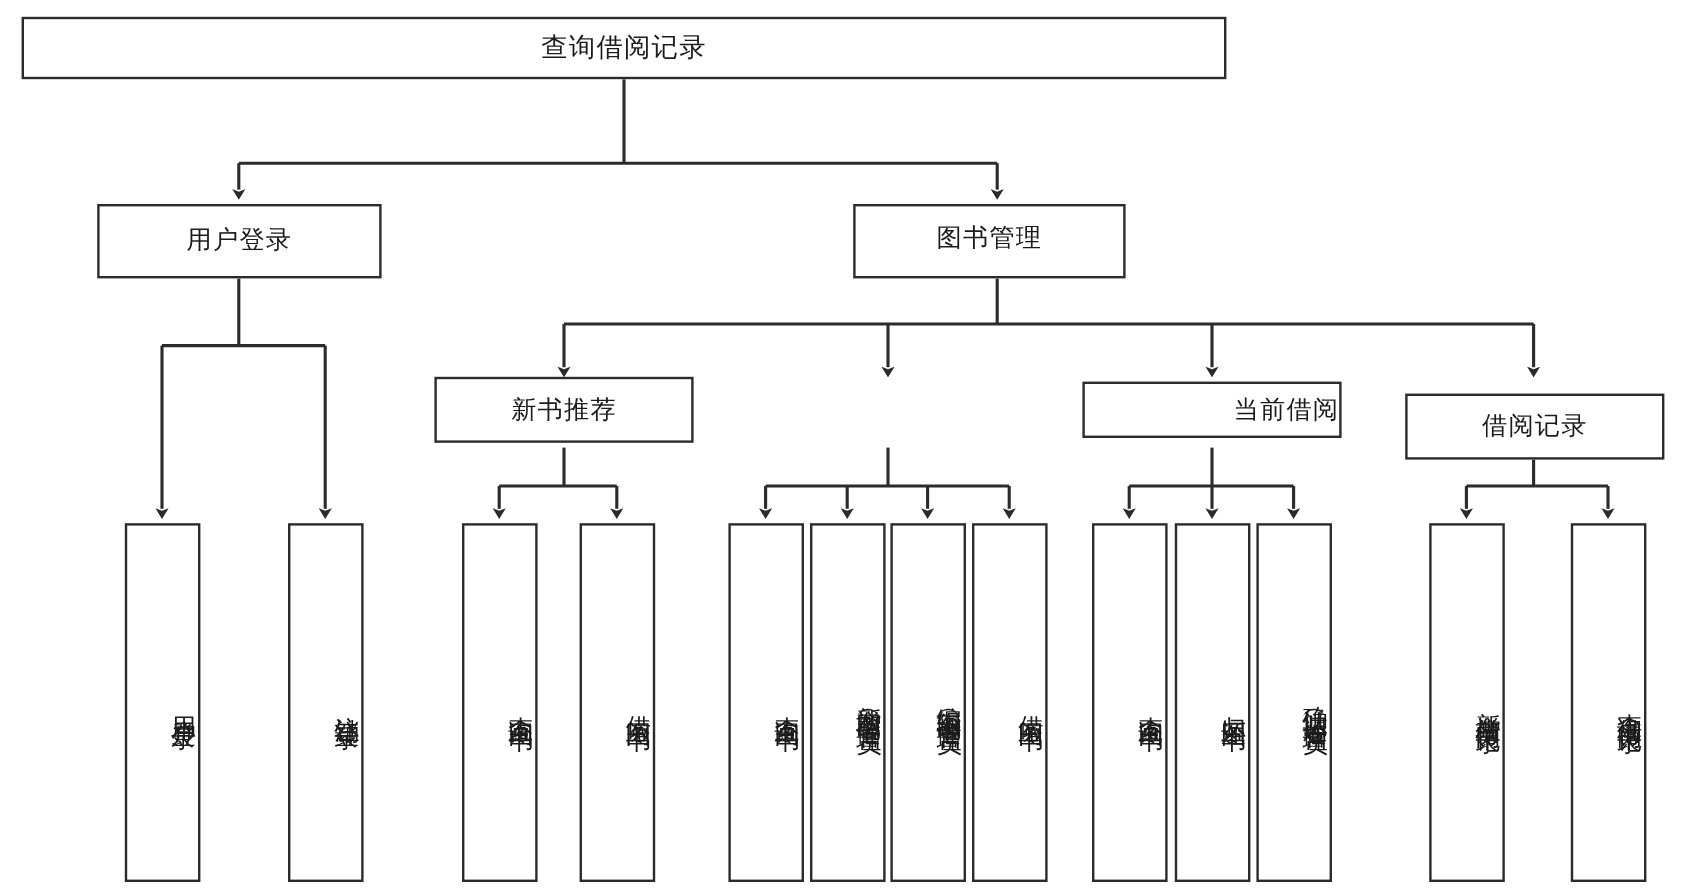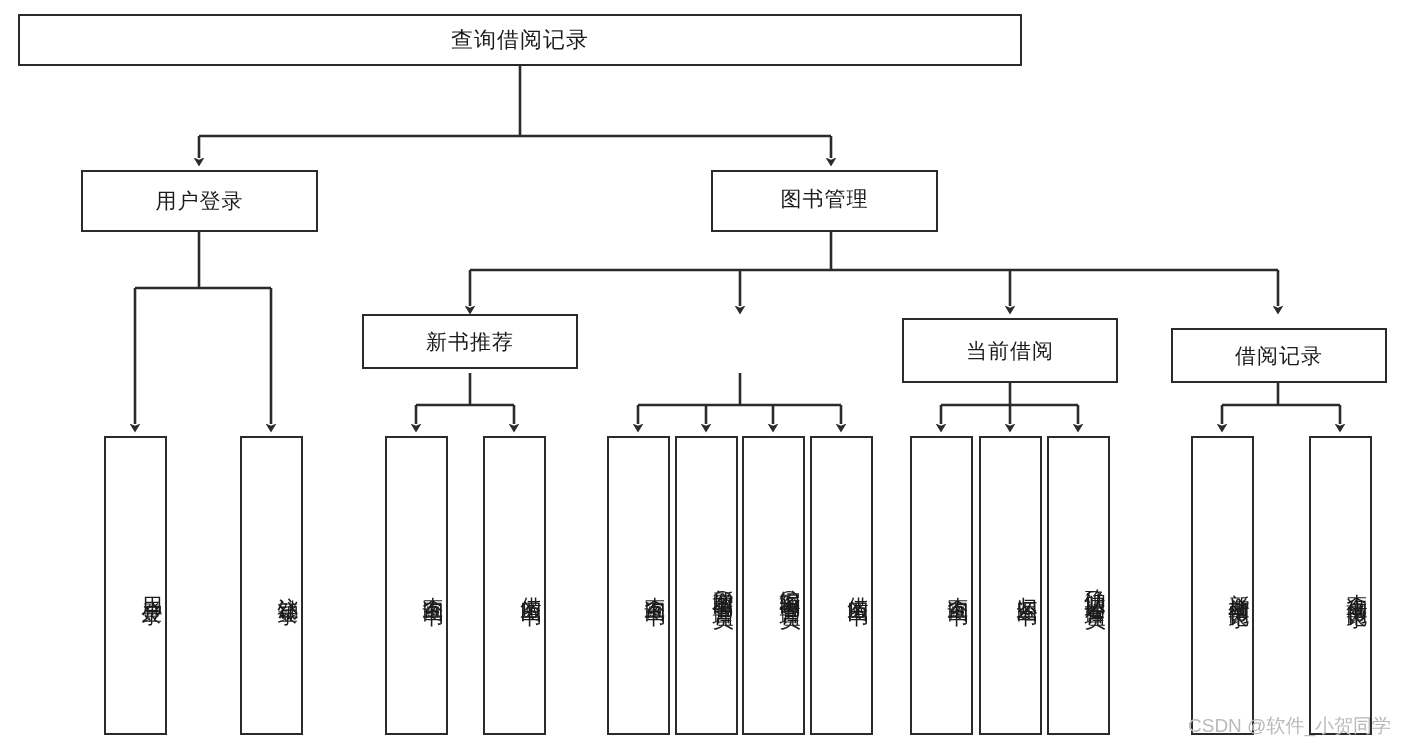--- a/index.html
+++ b/index.html
@@ -130,21 +130,21 @@
   <div class="node node-h" style="left:81px; top:170px; width:237px; height:62px;">
     <span>用户登录</span>
   </div>
   <div class="node node-h" style="left:711px; top:170px; width:227px; height:62px;font-family:Liberation Mono, monospace;">
     <span>图书管理</span>
   </div>
 
   <div class="node node-h" style="left:362px; top:314px; width:216px; height:55px;">
     <span>新书推荐</span>
   </div>
-  <div class="node node-h" style="left:902px; top:318px; width:216px; height:65px;">
+  <div class="node node-h" style="left:902px; top:318px; width:216px; height:47px;justify-content:flex-end;">
     <span>当前借阅</span>
   </div>
   <div class="node node-h" style="left:1171px; top:328px; width:216px; height:55px;">
     <span>借阅记录</span>
   </div>
 
   <div class="node node-v" style="left:104px; top:436px; width:63px; height:299px;">
     <span>用户登录</span>
   </div>
   <div class="node node-v" style="left:240px; top:436px; width:63px; height:299px;">
@@ -181,15 +181,14 @@
     <span>确认归还（管理员）</span>
   </div>
 
   <div class="node node-v" style="left:1191px; top:436px; width:63px; height:299px;">
     <span>新增借阅记录</span>
   </div>
   <div class="node node-v" style="left:1309px; top:436px; width:63px; height:299px;">
     <span>查询借阅记录</span>
   </div>
 
-  <div class="watermark">CSDN @软件_小贺同学</div>
 
 </div>
 
 </body></html>

